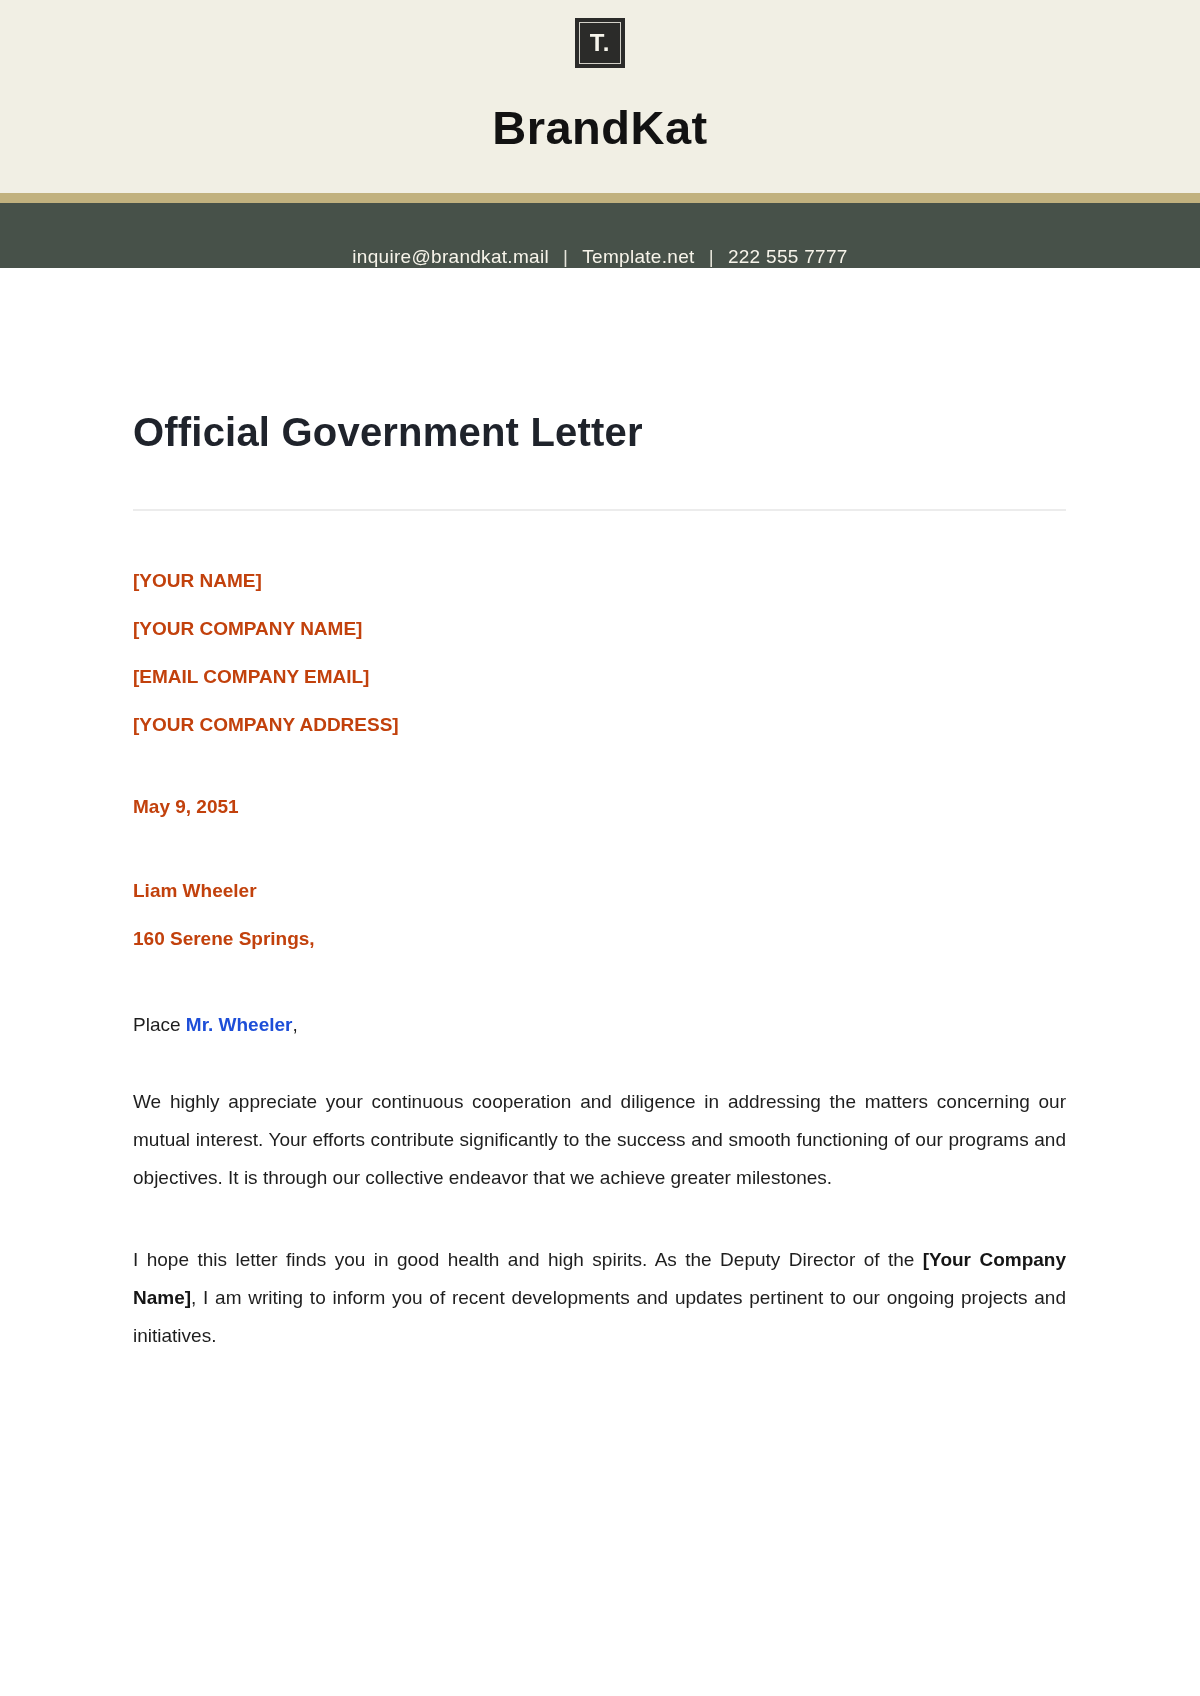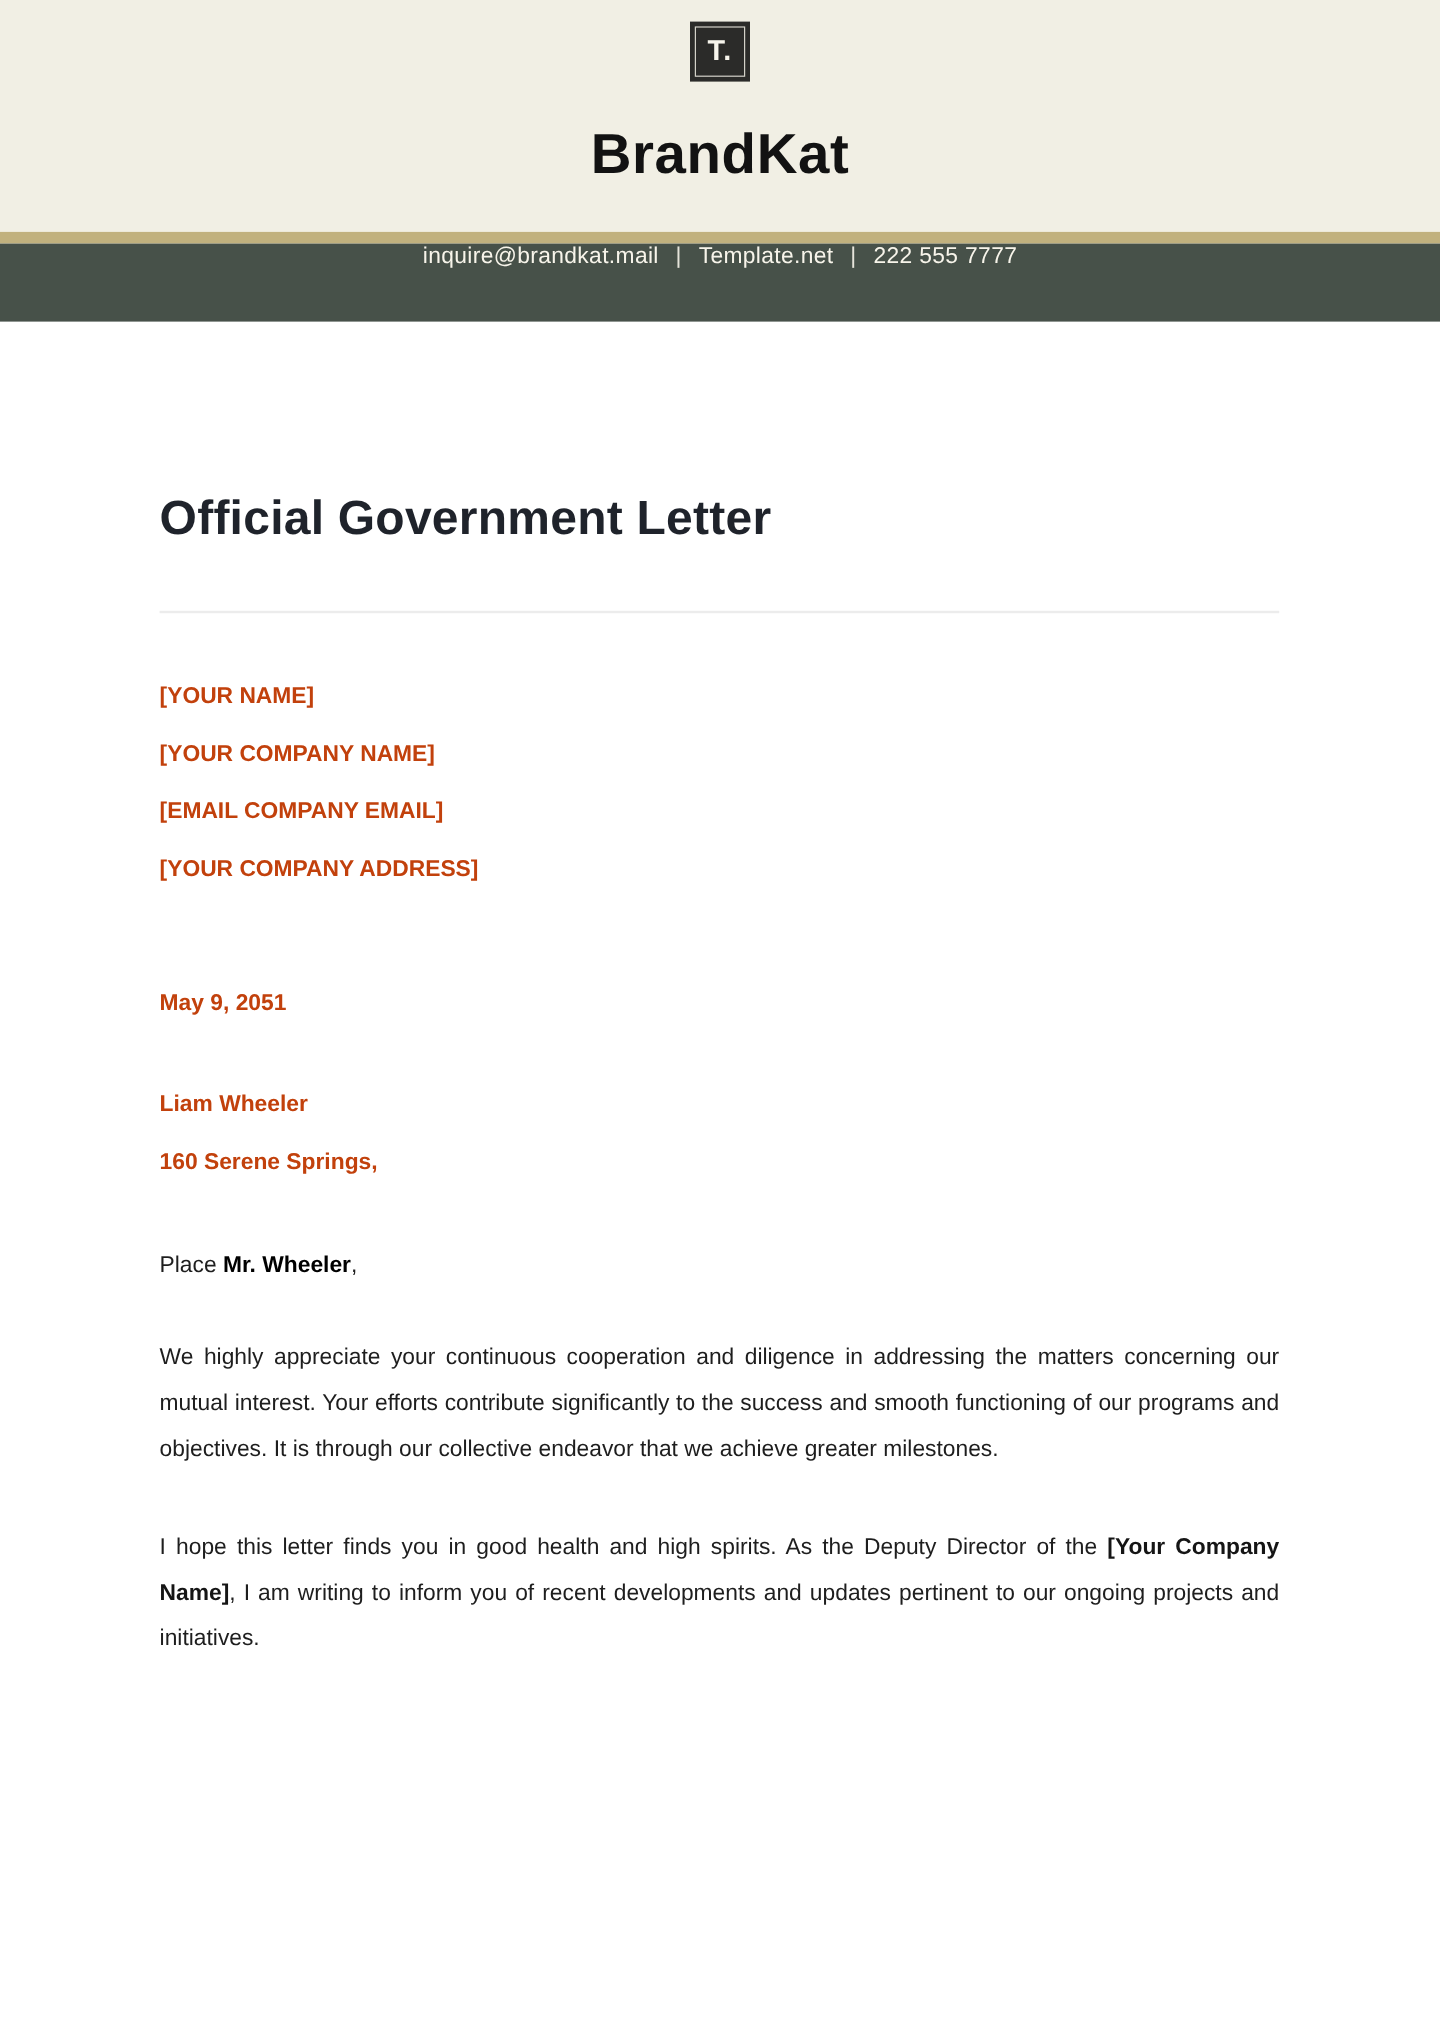--- a/index.html
+++ b/index.html
@@ -62,21 +62,21 @@
 
   .gold-stripe {
     height: 10px;
     background: #c1b17e;
   }
 
   .contact-bar {
     height: 65px;
     background: #475149;
     display: flex;
-    align-items: flex-start;
+    align-items: flex-end;
     justify-content: center;
     color: #f7f4ea;
     font-size: 19px;
     letter-spacing: 0.3px;
   }
   .contact-item {
     cursor: pointer;
   }
   .contact-sep {
     margin: 0 14px;
@@ -106,33 +106,33 @@
     margin-top: 56px;
   }
   .info-line {
     margin: 0 0 20px 0;
     font-size: 19px;
     line-height: 28px;
     font-weight: 700;
     color: #c2410c;
   }
   .date-line {
-    margin: 84px 0 0 0;
+    margin: 54px 0 0 0;
   }
   .recipient-block {
     margin-top: 56px;
   }
   .salutation {
     margin: 58px 0 0 0;
     font-size: 19px;
     line-height: 28px;
     font-weight: 400;
     color: #1e1e1e;
   }
-  .salutation b { color: #000000; }
+  .salutation b { color: #1d4ed8; }
 
   .body-paragraph {
     margin: 44px 0 0 0;
     font-size: 19px;
     line-height: 38px;
     text-align: justify;
     color: #1e1e1e;
   }
   .body-paragraph b { color: #151515; }
 </style>

